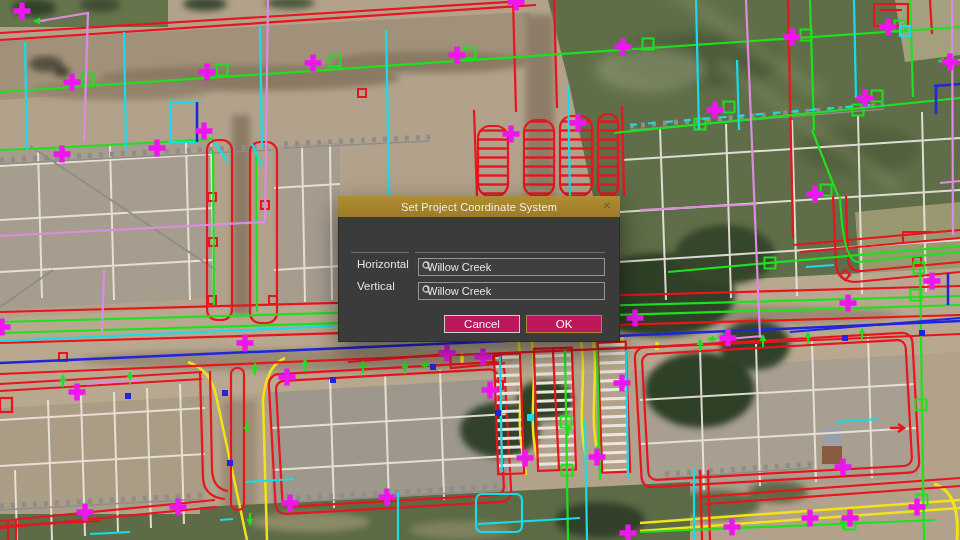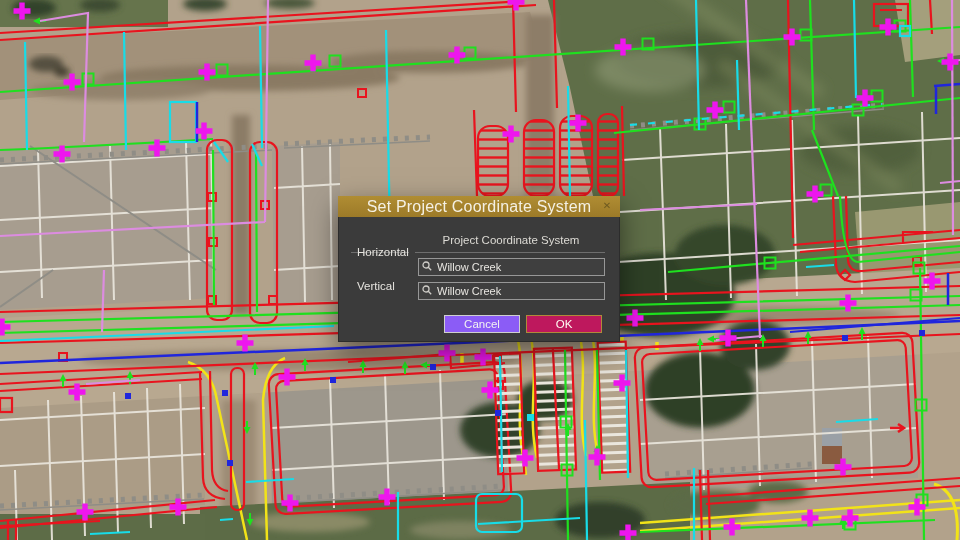--- a/index.html
+++ b/index.html
@@ -7,38 +7,38 @@
          font-family:"Liberation Sans",sans-serif;background:#b2a28b;}
   .stage svg{position:absolute;left:0;top:0;display:block;}
 
   
   .dialog{position:absolute;left:338px;top:196px;width:282px;height:146px;
           background:#3b3b3b;border:1px solid #2c2c2c;box-sizing:border-box;
           box-shadow:0 10px 26px rgba(0,0,0,.5);}
   .titlebar{position:absolute;left:-1px;top:-1px;width:282px;height:21px;
             background:linear-gradient(#b08d33,#9c7a28);
             display:flex;align-items:center;justify-content:center;}
-  .titlebar .title{color:#f4f0e4;font-size:16px;letter-spacing:.2px;}
+  .titlebar .title{color:#f4f0e4;font-size:11px;letter-spacing:.2px;}
   .titlebar .close{position:absolute;right:6px;top:3px;width:14px;height:14px;
             color:#6e5a20;font-size:10px;line-height:14px;text-align:center;cursor:pointer;}
   .section-title{position:absolute;left:79px;top:37px;width:186px;text-align:center;
             color:#dddbd5;font-size:11.5px;}
   .rule{position:absolute;height:1px;background:#6e6e6e;top:55px;}
   .rule.l{left:12px;width:58px;}
   .rule.r{left:76px;width:190px;}
   .fldlabel{position:absolute;left:18px;color:#e6e4df;font-size:11.5px;}
   .fld{position:absolute;left:79px;width:187px;height:18px;box-sizing:border-box;}
   .fld input{width:100%;height:100%;background:#3f3f3f;border:1px solid #979797;
             color:#e8e6e1;font-size:11px;font-family:"Liberation Sans",sans-serif;
-            padding:0 4px 0 18px;box-sizing:border-box;outline:none;}
+            padding:0 4px 0 8px;box-sizing:border-box;outline:none;}
   .fld .mag{position:absolute;left:4px;top:4px;width:10px;height:10px;pointer-events:none;}
   .btn{position:absolute;top:118px;width:76px;height:18px;font-size:11.5px;
        font-family:"Liberation Sans",sans-serif;line-height:16px;text-align:center;
        cursor:pointer;box-sizing:border-box;}
-  .btn.cancel{left:105px;background:#8b5cf6;border:1px solid #cfcfcf;color:#f2f2f2;}
+  .btn.cancel{left:105px;background:#be185d;border:1px solid #cfcfcf;color:#f2f2f2;}
   .btn.ok{left:187px;background:#be185d;border:1px solid #b1893a;color:#fffdf4;}
 </style>
 </head>
 <body>
 
 <div class="stage">
 
 <div>
 <svg width="960" height="540" viewBox="0 0 960 540">
 <defs>
@@ -396,25 +396,24 @@
 </g>
 </svg>
 </div>
 
 <div class="dialog" role="dialog">
   <div class="titlebar">
     <span class="title">Set Project Coordinate System</span>
     <span class="close">✕</span>
   </div>
 
-  <div class="section-title">Project Coordinate System</div>
   <div class="rule l"></div>
   <div class="rule r"></div>
 
-  <div class="fldlabel" style="top:49px">Horizontal</div>
+  <div class="fldlabel" style="top:61px">Horizontal</div>
   <div class="fld" style="top:60px">
     <input type="text" readonly="" value="Willow Creek" style="">
     <span class="mag">
       <svg width="10" height="10" viewBox="0 0 10 10">
             <circle cx="4" cy="4" r="3" fill="none" stroke="#cfcdc8" stroke-width="1.3"></circle>
             <line x1="6.3" y1="6.3" x2="9.2" y2="9.2" stroke="#cfcdc8" stroke-width="1.3"></line>
           </svg>
     </span>
   </div>
 

